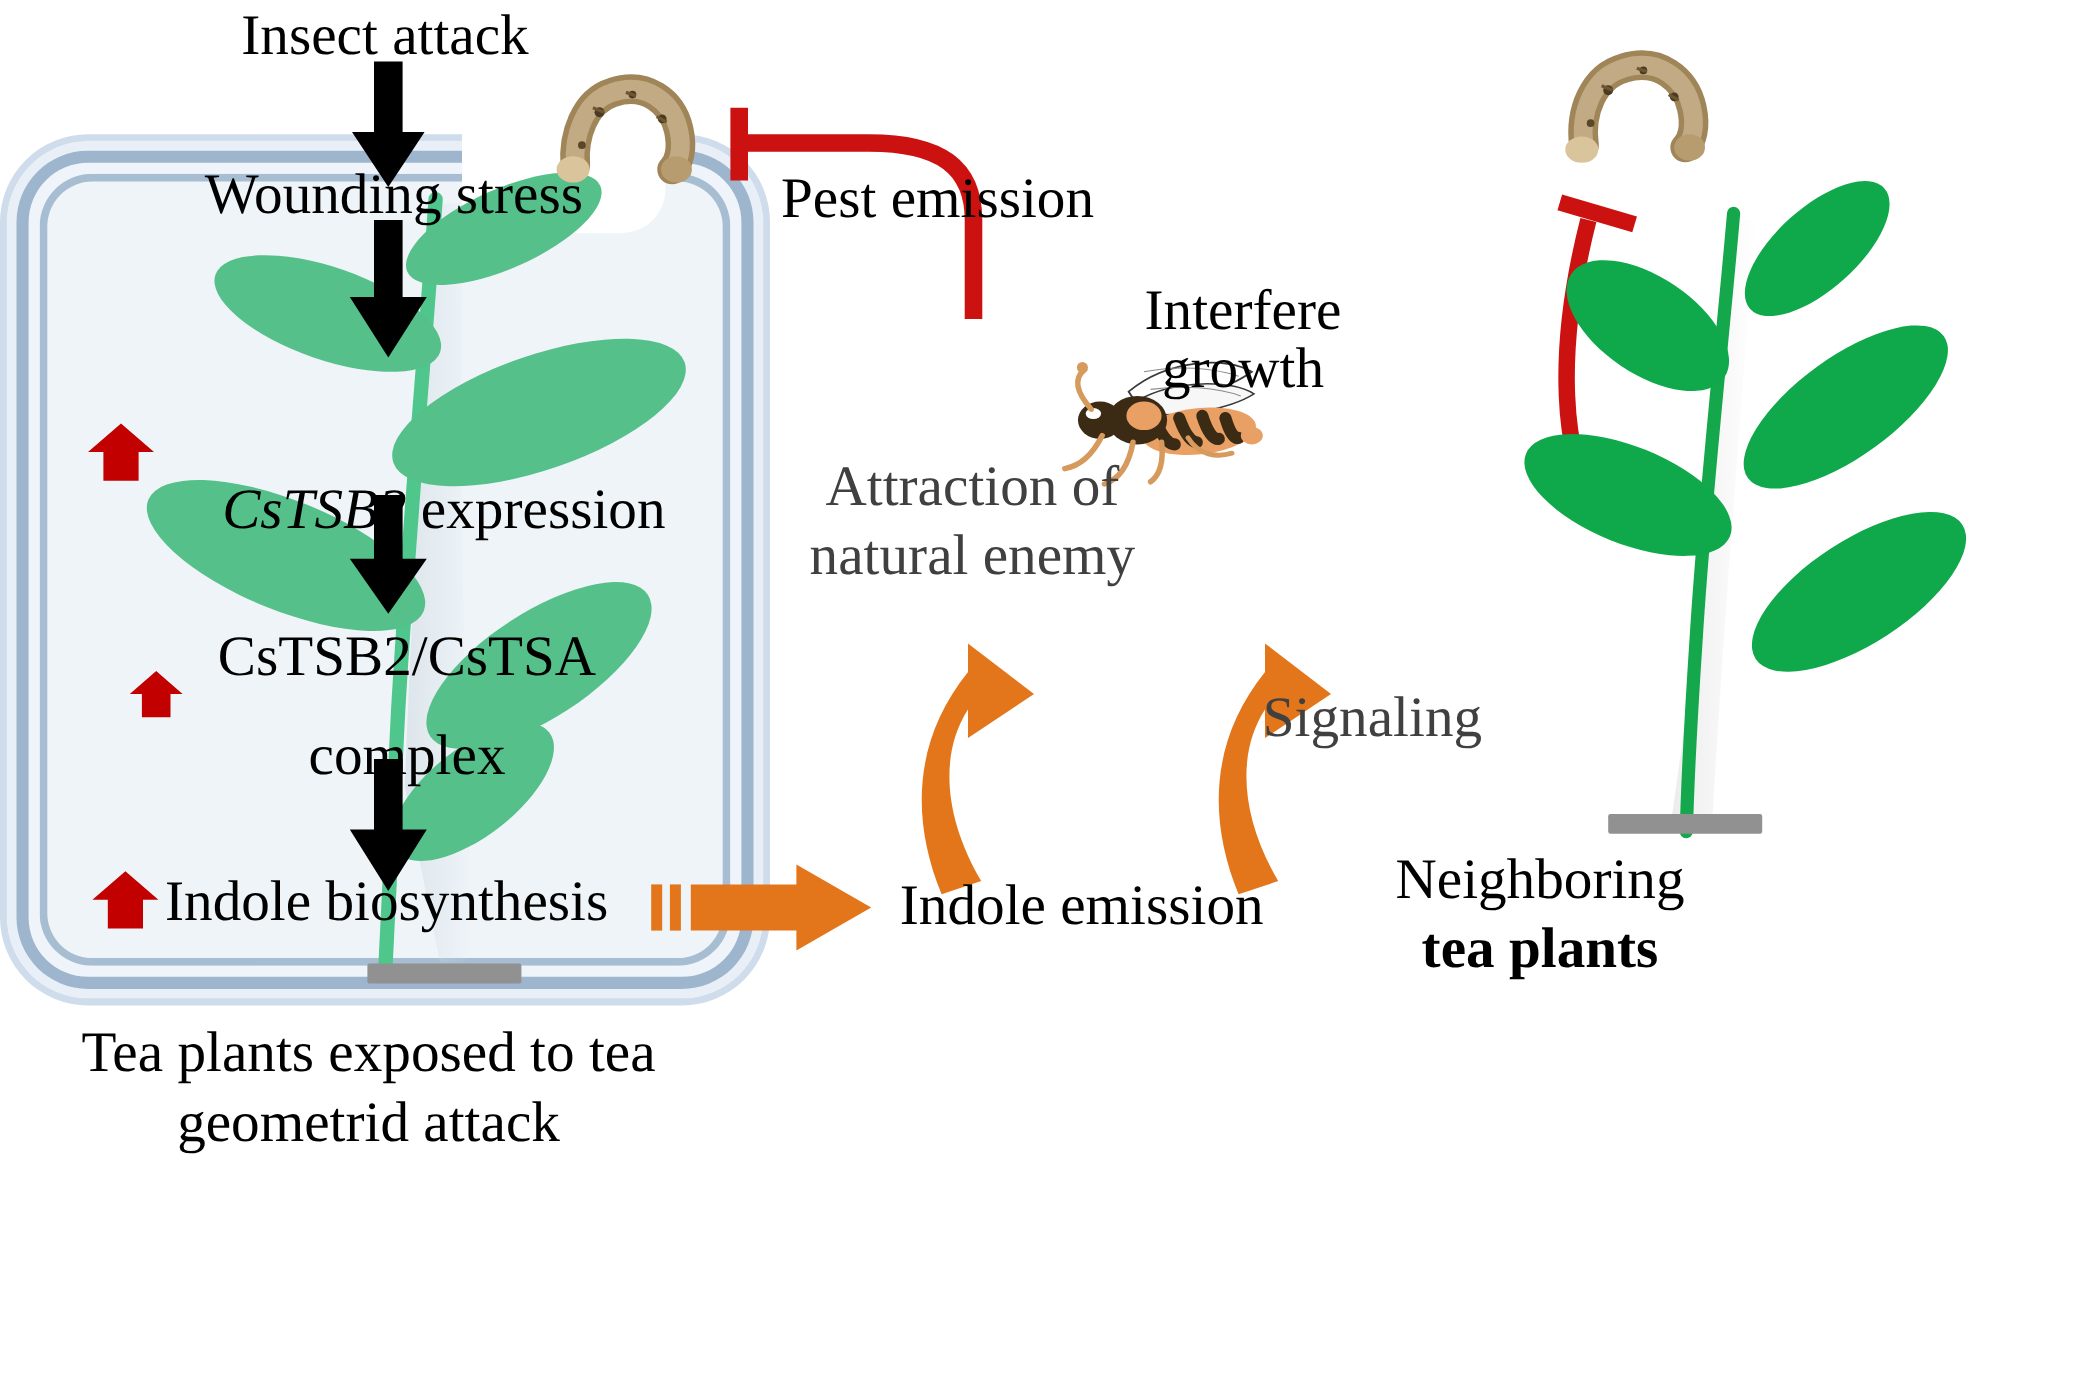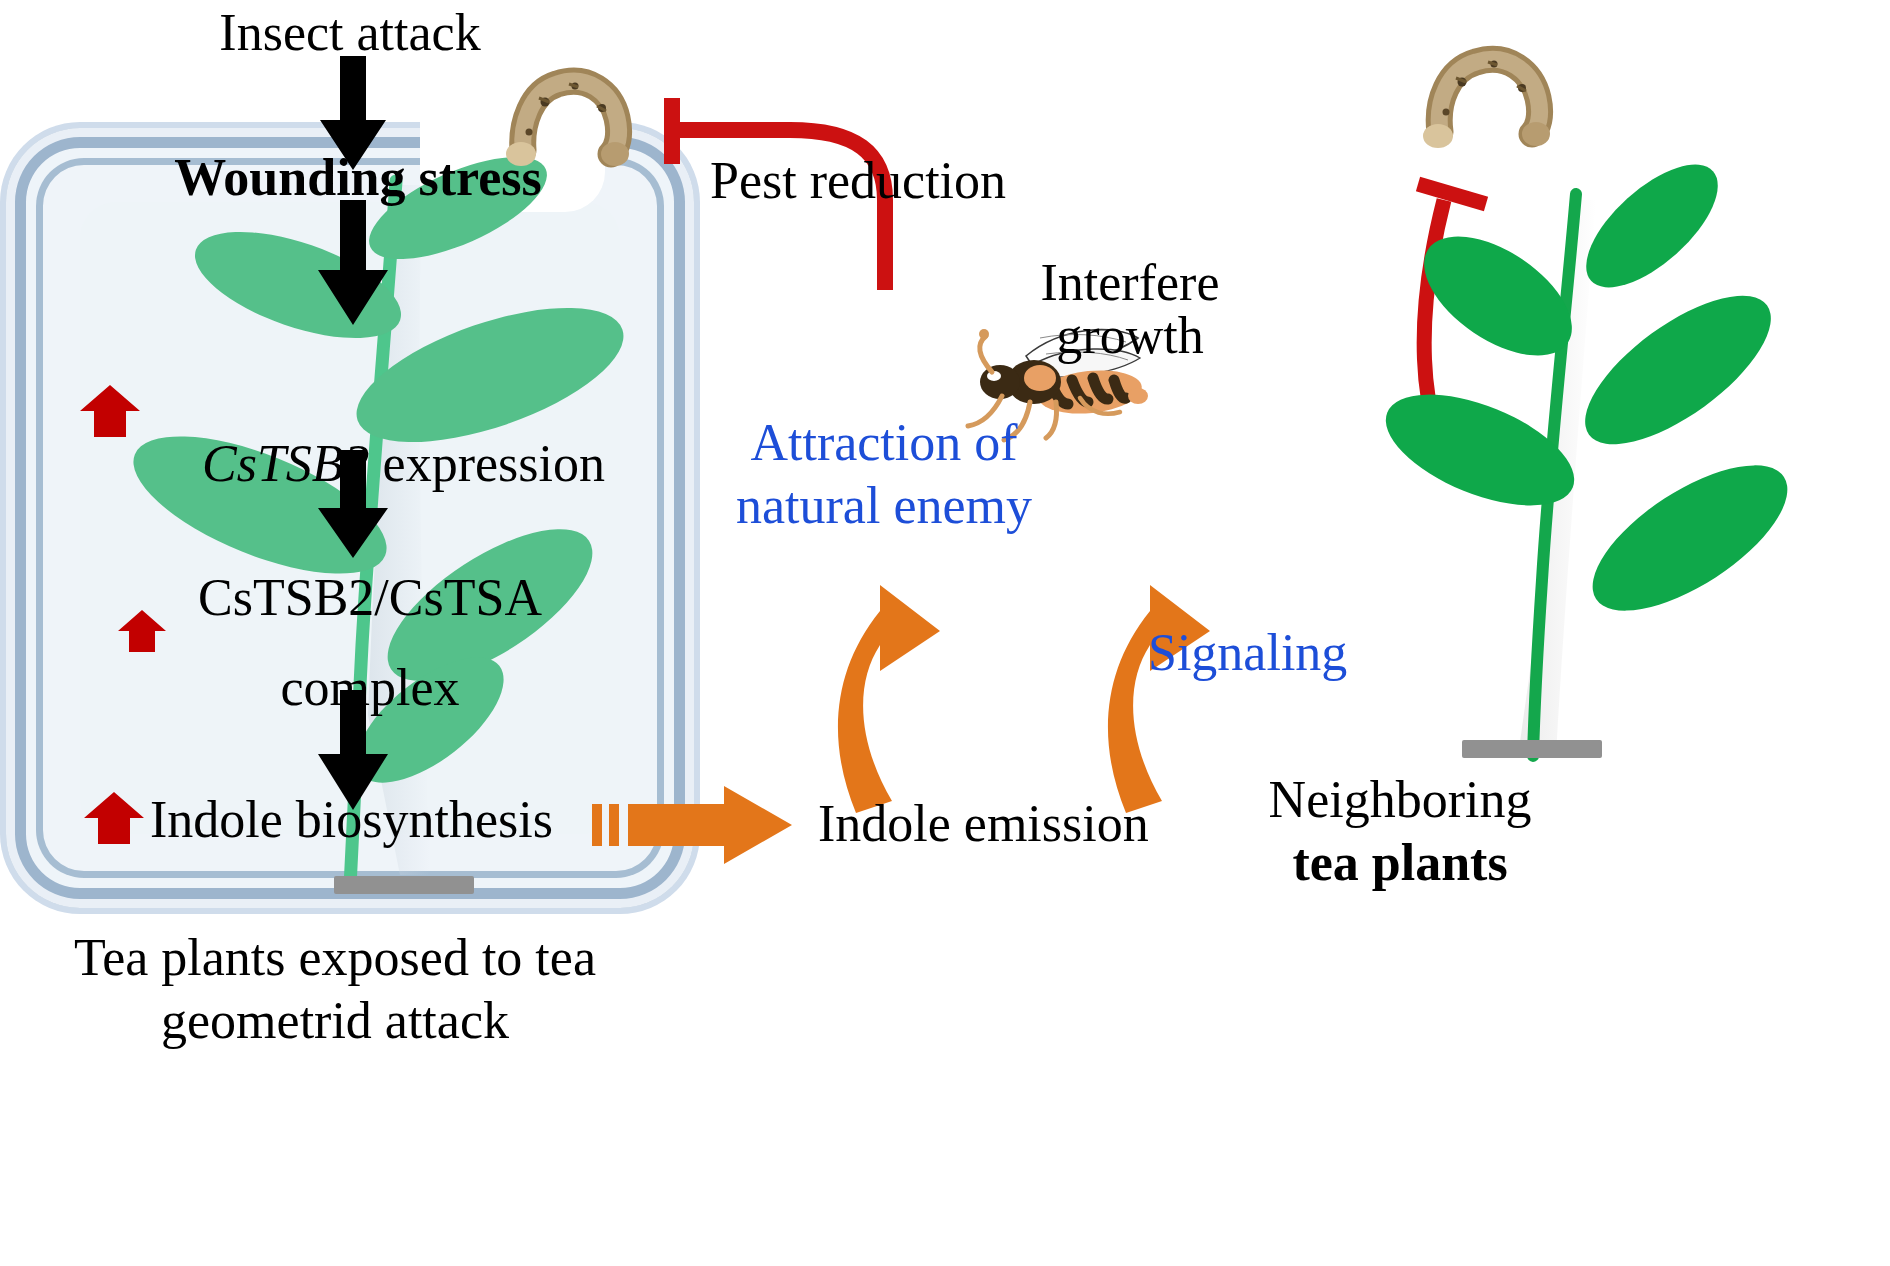--- a/index.html
+++ b/index.html
@@ -5,21 +5,21 @@
   html,body{margin:0;padding:0;background:#ffffff;}
   body{width:1890px;height:1266px;position:relative;overflow:hidden;
        font-family:"Liberation Serif","DejaVu Serif",serif;color:#000;}
   .stage{position:absolute;inset:0;border-radius:22px;}
   .abs{position:absolute;}
   svg{overflow:visible;}
 
   
   .txt{position:absolute;white-space:pre;line-height:1.08;}
   .t-black{color:#000;}
-  .t-blue{color:#1d4ed8;}
+  .t-blue{color:#404040;}
   .center{text-align:center;transform:translateX(-50%);}
   .ital{font-style:italic;}
 
   
   .cell-outer{
     position:absolute;
     left:6px;top:128px;width:688px;height:780px;
     border-radius:74px;
     background:#eef4f9;
     box-shadow:
@@ -206,35 +206,35 @@
       <ellipse cx="108" cy="136" rx="84" ry="44" transform="rotate(34 108 136)" fill="#0fa84a"></ellipse>
       <ellipse cx="288" cy="210" rx="110" ry="45" transform="rotate(-36 288 210)" fill="#0fa84a"></ellipse>
       <ellipse cx="90" cy="290" rx="100" ry="44" transform="rotate(22 90 290)" fill="#0fa84a"></ellipse>
       <ellipse cx="300" cy="378" rx="112" ry="47" transform="rotate(-33 300 378)" fill="#0fa84a"></ellipse>
     </g>
   </svg>
   <div class="soil" style="left:1462px;top:740px;width:140px;height:18px;"></div>
 
   <div class="txt t-black center" style="left:350px;top:5px;font-size:52px;">Insect attack</div>
 
-  <div class="txt t-black center" style="left:358px;top:150px;font-size:52px;font-weight:bold;">Wounding stress</div>
+  <div class="txt t-black center" style="left:358px;top:150px;font-size:52px;">Wounding stress</div>
 
   <div class="txt t-black" style="left:150px;top:380px;font-size:52px;">
     <span class="ital">CsTSB2</span><span> expression</span>
   </div>
 
   <div class="txt t-black center" style="left:370px;top:570px;font-size:52px;">CsTSB2/CsTSA</div>
   <div class="txt t-black center" style="left:370px;top:632px;font-size:52px;margin-top:28px;">complex</div>
 
   <div class="txt t-black" style="left:150px;top:792px;font-size:52px;">Indole biosynthesis</div>
 
   <div class="txt t-black center" style="left:335px;top:930px;font-size:52px;">Tea plants exposed to tea</div>
   <div class="txt t-black center" style="left:335px;top:993px;font-size:52px;">geometrid attack</div>
 
-  <div class="txt t-black" style="left:710px;top:153px;font-size:52px;">Pest reduction</div>
+  <div class="txt t-black" style="left:710px;top:153px;font-size:52px;">Pest emission</div>
 
   <div class="txt t-blue center" style="left:884px;top:415px;font-size:52px;">Attraction of</div>
   <div class="txt t-blue center" style="left:884px;top:478px;font-size:52px;">natural enemy</div>
 
   <div class="txt t-black" style="left:818px;top:796px;font-size:52px;">Indole emission</div>
 
   <div class="txt t-black center" style="left:1130px;top:255px;font-size:52px;">Interfere</div>
   <div class="txt t-black center" style="left:1130px;top:308px;font-size:52px;">growth</div>
 
   <div class="txt t-blue" style="left:1148px;top:625px;font-size:52px;">Signaling</div>

